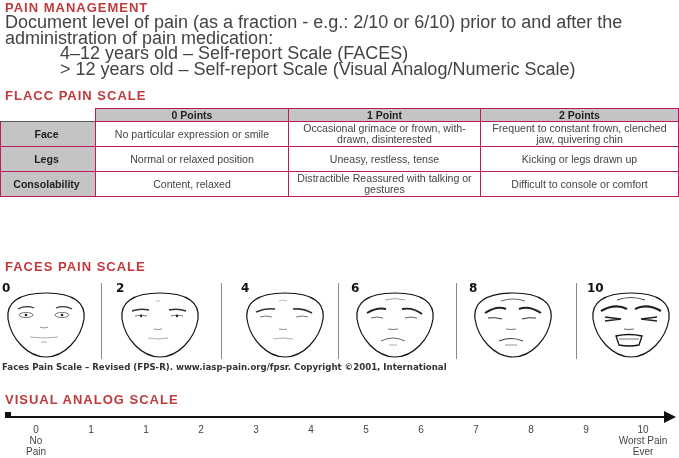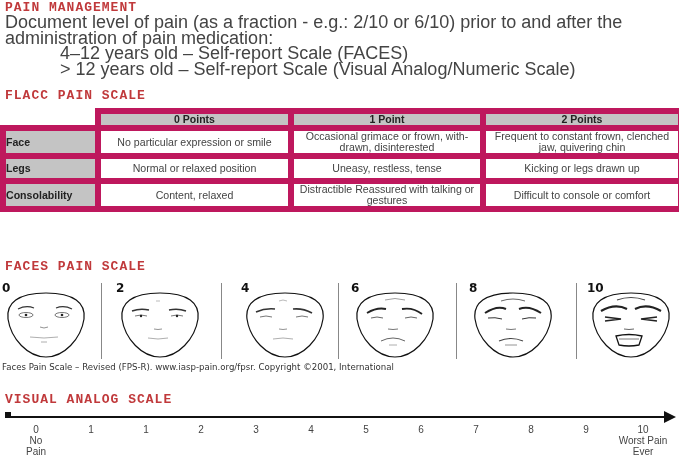--- a/index.html
+++ b/index.html
@@ -1,46 +1,46 @@
 <!DOCTYPE html>
 <html><head>
 <meta charset="utf-8">
 <style>
   * { box-sizing: border-box; margin: 0; padding: 0; }
   html, body { width: 679px; height: 458px; background: #ffffff; overflow: hidden; }
   body { font-family: "Liberation Sans", "DejaVu Sans", sans-serif; color: #3a3a3a; position: relative; }
 
   .section-title {
     position: absolute; left: 5px;
-    font-family: Liberation Mono, monospace;
+    font-family: Liberation Sans, sans-serif;
     font-weight: bold; color: #c0393b; letter-spacing: 1px;
     font-size: 13px;
   }
   .intro { position: absolute; left: 5px; top: 15px; font-size: 18px; line-height: 15.5px; color: #444; }
   .intro .sub { padding-left: 55px; }
 
   
   .flacc {
     position: absolute; left: 0; top: 108px; width: 678px;
     border-collapse: collapse; table-layout: fixed;
     font-size: 10.6px; color: #444;
   }
-  .flacc th, .flacc td { border: 6px solid #be185d; text-align: center; vertical-align: middle; line-height: 11px; }
+  .flacc th, .flacc td { border: 1px solid #be185d; text-align: center; vertical-align: middle; line-height: 11px; }
   .flacc thead th { background: #c4c4c4; font-weight: bold; height: 13px; color: #222; font-size: 10.5px; }
   .flacc thead th.blank { background: #fff; border: none; border-bottom: 1px solid #555; }
-  .flacc tbody th { background: #c4c4c4; text-align: left; padding-right: 3px; font-weight: bold; color: #222; height: 25px; }
+  .flacc tbody th { background: #c4c4c4; text-align: center; padding-right: 3px; font-weight: bold; color: #222; height: 25px; }
   .flacc tbody td { padding: 0 2px; }
 
   
   .faces-row { position: absolute; left: 0; top: 281px; width: 679px; height: 80px; }
   .face-cell { position: absolute; top: 0; height: 80px; }
   .face-num { position: absolute; left: 0; top: 0; font-size: 12px; font-weight: bold; color: #111; font-family: "DejaVu Sans", sans-serif; }
   .face-svg { position: absolute; left: 2px; top: 8px; }
   .face-div { position: absolute; top: 2px; width: 1px; height: 76px; background: #888; }
-  .faces-credit { position: absolute; left: 2px; top: 362px; font-size: 8.6px; line-height: 10px; color: #333; font-family: "DejaVu Sans", sans-serif; }
+  .faces-credit { position: absolute; left: 2px; top: 362px; font-size: 8.6px; line-height: 10px; color: #333; font-family: "DejaVu Sans", sans-serif; font-weight: bold; }
 
   
   .vas-line { position: absolute; left: 9px; top: 416px; width: 658px; height: 2px; background: #111; }
   .vas-start { position: absolute; left: 5px; top: 412px; width: 6px; height: 6px; background: #111; }
   .vas-arrow { position: absolute; left: 664px; top: 411px; width: 0; height: 0; border-top: 6px solid transparent; border-bottom: 6px solid transparent; border-left: 12px solid #111; }
   .vas-tick { position: absolute; top: 424px; font-size: 10px; line-height: 11px; color: #444; text-align: center; width: 60px; margin-left: -30px; }
 </style>
 </head>
 <body>
 

